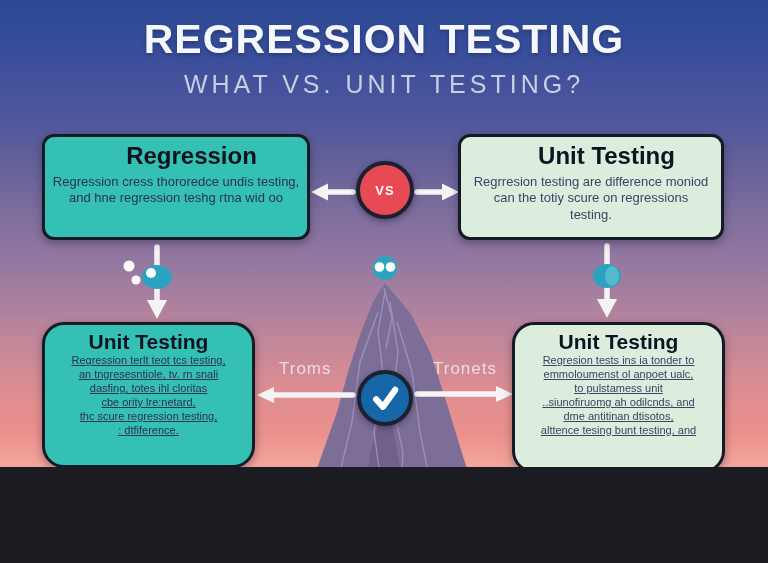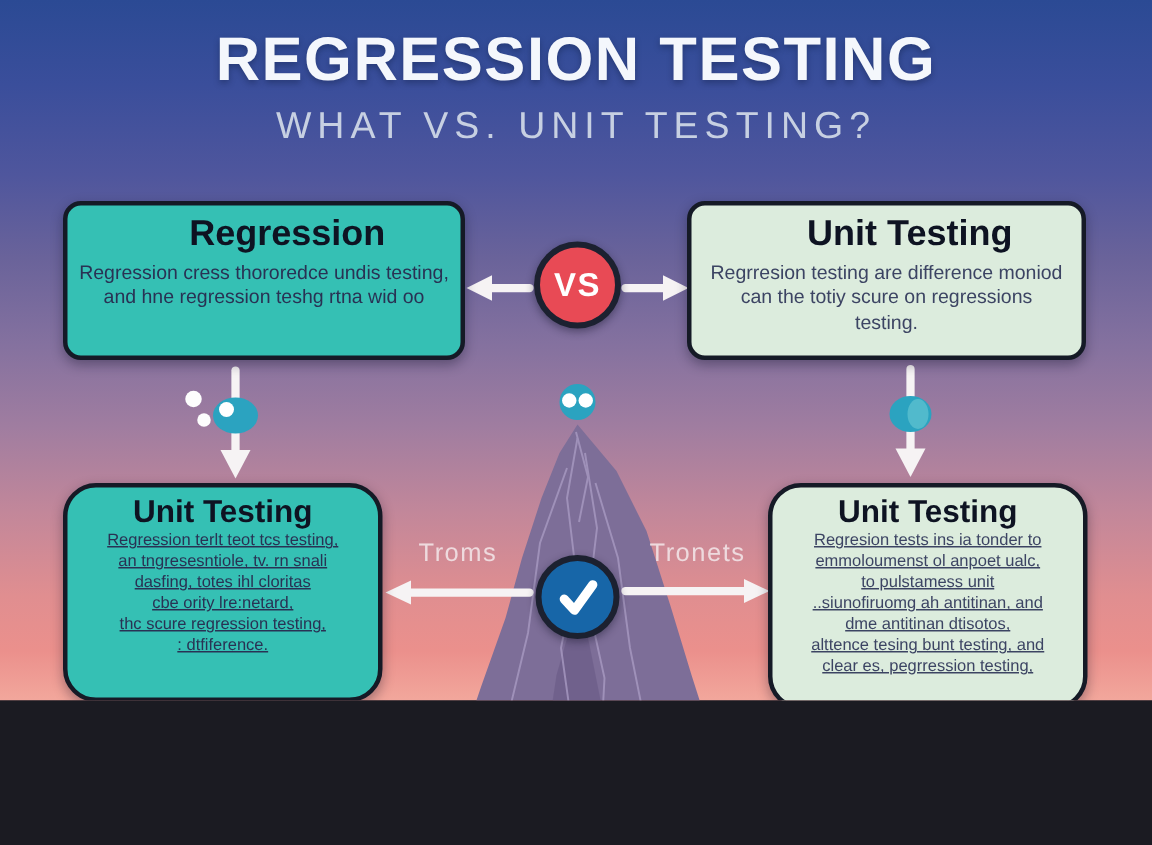--- a/index.html
+++ b/index.html
@@ -40,21 +40,21 @@
   #box-bl, #box-br { top:322px; width:213px; border-radius:22px; padding-top:4px; }
   #box-bl { left:42px;  height:146px; }
   #box-br { left:512px; height:151px; }
   #box-bl .box-title, #box-br .box-title { font-size:21px; }
   #box-bl .box-body,  #box-br .box-body  { font-size:11px; line-height:1.27;text-decoration:underline; }
 
   .vs {
     position:absolute; left:356px; top:161px; width:58px; height:58px;
     border-radius:50%; background:#e84a55; border:4px solid #1c2130; box-sizing:border-box;
     display:flex; align-items:center; justify-content:center;
-    color:#fff; font-weight:800; font-size:22px; letter-spacing:1px;
+    color:#fff; font-weight:800; font-size:13px; letter-spacing:1px;
     box-shadow:0 2px 6px rgba(20,20,40,.45);
   }
   .check {
     position:absolute; left:357px; top:370px; width:56px; height:56px;
     border-radius:50%; background:#1766a8; border:4px solid #1c2130; box-sizing:border-box;
     display:flex; align-items:center; justify-content:center;
     box-shadow:0 2px 6px rgba(20,20,40,.45);
   }
   .side-label { position:absolute; top:359px; color:#f0dfe2; font-size:17px; letter-spacing:1px; opacity:.95; }
   #label-left  { left:279px; }
@@ -180,24 +180,23 @@
       <span class="line">:  dtfiference.</span>
     </div>
   </div>
 
   <div class="box mint" id="box-br">
     <div class="box-title">Unit Testing</div>
     <div class="box-body">
       <span class="line">Regresion tests ins ia tonder to</span>
       <span class="line">emmoloumenst ol anpoet ualc,</span>
       <span class="line">to pulstamess unit</span>
-      <span class="line">..siunofiruomg ah antitinan, and</span>
+      <span class="line">..siunofiruomg ah odilcnds, and</span>
       <span class="line">dme antitinan dtisotos,</span>
       <span class="line">alttence tesing bunt testing, and</span>
-      <span class="line">clear es, pegrression testing,</span>
     </div>
   </div>
 
   <div class="vs">
     <span>VS</span>
   </div>
 
   <div class="side-label" id="label-left">Troms</div>
   <div class="side-label" id="label-right">Tronets</div>
 

